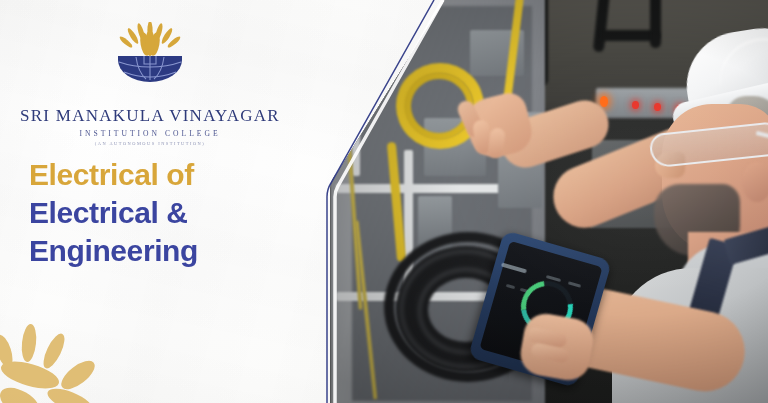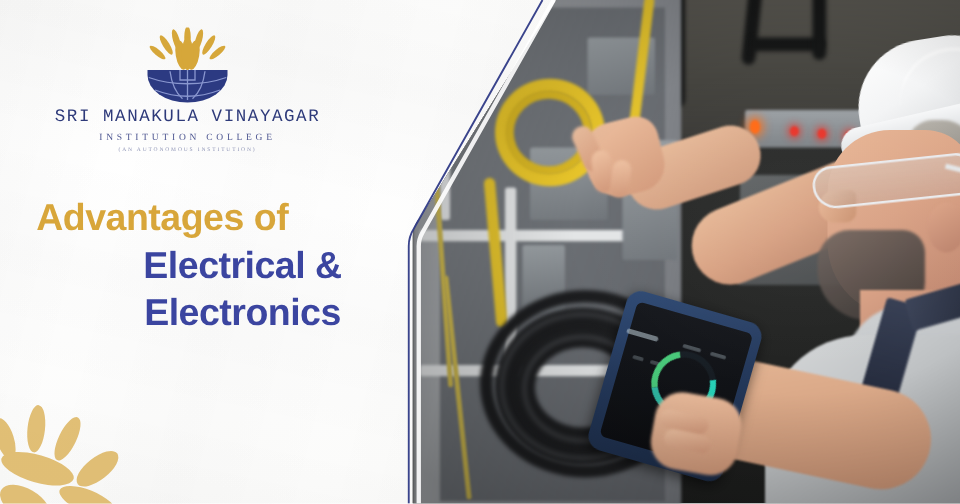--- a/index.html
+++ b/index.html
@@ -27,23 +27,23 @@
     pointer-events:none;
   }
 
   
   #logo-block {
     position:absolute; left:0; top:22px; width:300px;
     text-align:center;
   }
   #logo-emblem { width:76px; height:64px; margin:0 auto; display:block; }
   #logo-name {
-    margin-top:0;
-    font-family:Liberation Mono, monospace;
-    font-size:14px; letter-spacing:1.25px;
+    margin-top:20px;
+    font-family:Liberation Serif, serif;
+    font-size:17px; letter-spacing:1.25px;
     color:#2e3a7a; font-weight:400;
     white-space:nowrap;
   }
   #logo-sub {
     margin-top:3px;
     font-family:"Liberation Serif", serif;
     font-size:7.6px; letter-spacing:3.0px;
     color:#4c5590; font-weight:400;
   }
   #logo-tag {
@@ -59,21 +59,21 @@
     width:330px;
   }
   #headline .line {
     font-size:30px;
     font-weight:bold;
     line-height:38px;
     letter-spacing:-0.4px;
     white-space:nowrap;
   }
   #headline .gold { color:#d8a63a; }
-  #headline .navy { color:#3b45a0;text-align:center; }
+  #headline .navy { color:#3b45a0; }
 
   
   #photo-outline {
     position:absolute; inset:0;
     pointer-events:none;
     z-index:3;
   }
   #photo-clip {
     position:absolute; left:0; top:0; width:768px; height:403px;
     z-index:2;
@@ -376,23 +376,23 @@
         <path d="M12 50 q13 5 26 5 q13 0 26 -5"></path>
         <path d="M32 34 v8 h12 v-8"></path>
       </g>
     </svg>
     <div id="logo-name">SRI MANAKULA VINAYAGAR</div>
     <div id="logo-sub">INSTITUTION COLLEGE</div>
     <div id="logo-tag">(AN AUTONOMOUS INSTITUTION)</div>
   </div>
 
   <div id="headline">
-    <div class="line gold">Advantages of</div>
+    <div class="line gold">Electrical of</div>
     <div class="line navy">Electrical &amp;</div>
-    <div class="line navy">Electronics</div>
+    <div class="line navy">Engineering</div>
   </div>
 
   <svg id="photo-clip" viewBox="0 0 768 403">
     <defs>
       <clipPath id="panelClip">
         <path d="M 441 0 L 768 0 L 768 403 L 336 403 L 336 403
                  C 336 403 336 403 336 403
                  L 336 186
                  A 26 26 0 0 1 344 167
                  L 441 0 Z"></path>

